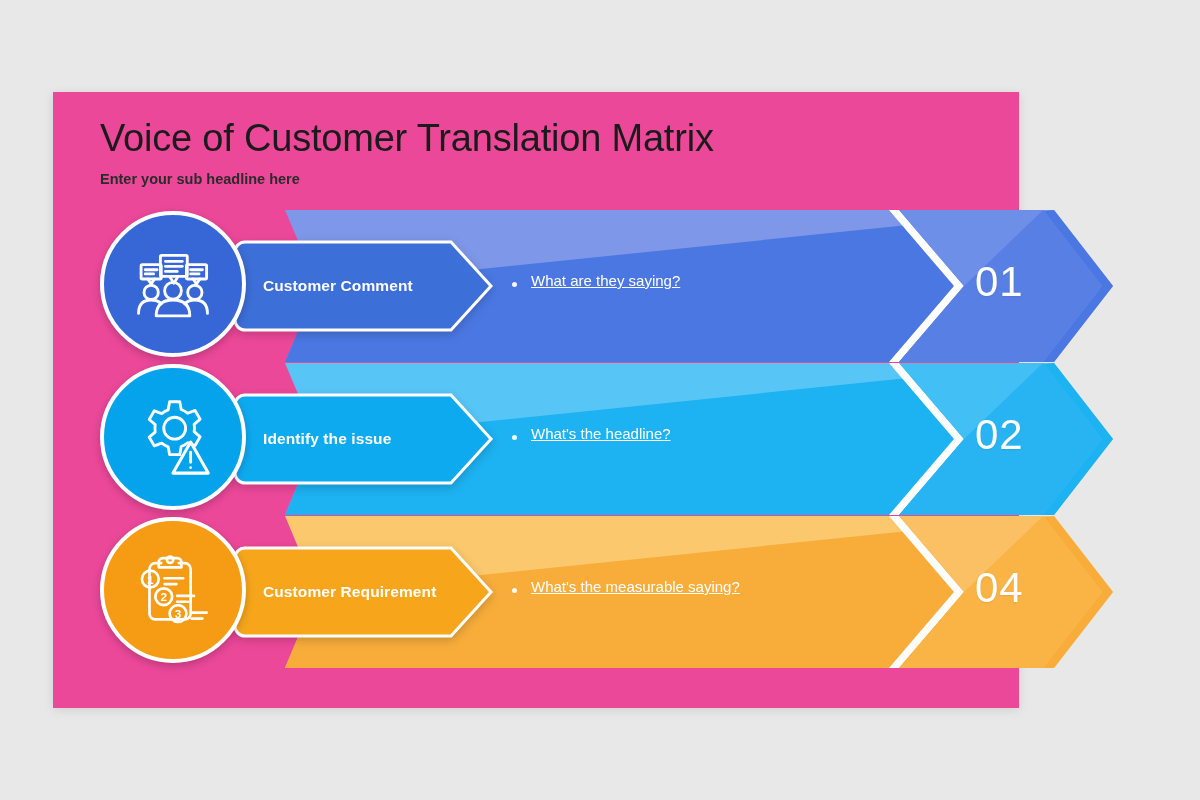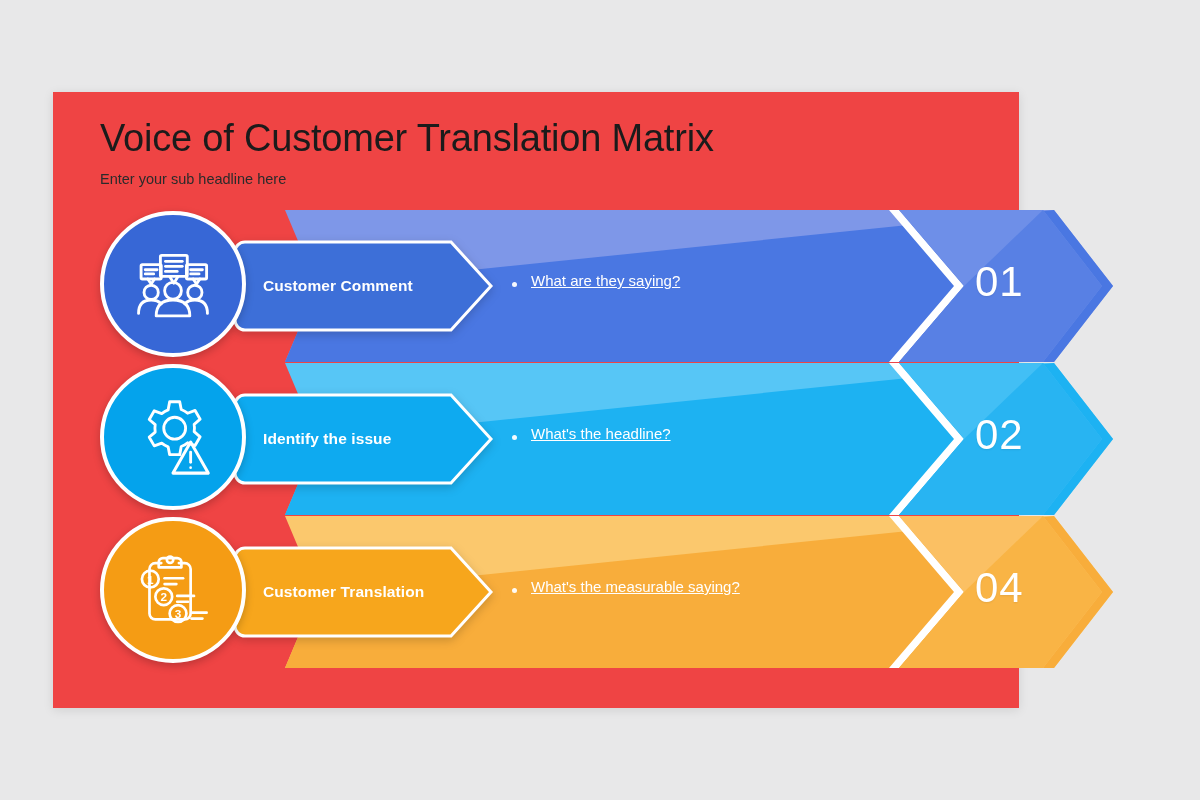--- a/index.html
+++ b/index.html
@@ -9,32 +9,32 @@
     font-family: "Liberation Sans", sans-serif;
     background: #e8e8e9;
     overflow: hidden;
   }
   #stage { position: relative; width: 1200px; height: 800px; }
 
   .slide-card {
     position: absolute;
     left: 53px; top: 92px;
     width: 966px; height: 616px;
-    background: #ef4444;
+    background: #ec4899;
     box-shadow: 0 2px 10px rgba(0,0,0,0.10);
   }
 
   .page-title {
     position: absolute; left: 47px; top: 25px;
     font-size: 38px; font-weight: 400; color: #1b1b1b;
     letter-spacing: -0.2px; white-space: nowrap;
   }
   .page-subtitle {
     position: absolute; left: 47px; top: 79px;
-    font-size: 14.5px; font-weight: 400; color: #2b2b2b;
+    font-size: 14.5px; font-weight: 700; color: #2b2b2b;
     white-space: nowrap;
   }
 
   
   .rows { position: absolute; left: 0; top: 0; width: 1095px; height: 616px; }
   .row { position: absolute; left: 0; width: 1095px; height: 152px; padding-left: 27px; }
   .row-1 { top: 118px; }
   .row-2 { top: 271px; }
   .row-3 { top: 424px; }
 
@@ -207,21 +207,21 @@
             <circle cx="56" cy="78" r="10"></circle>
             <text x="56" y="83.5" font-family="Liberation Sans, sans-serif" font-size="14" font-weight="bold" fill="#ffffff" stroke="none" text-anchor="middle">3</text>
             <line x1="72" y1="77" x2="90" y2="77"></line>
             <line x1="72" y1="84" x2="85" y2="84"></line>
           </svg>
         </div>
 
         <svg class="label-pill" viewBox="0 0 262 92" preserveAspectRatio="none">
           <path stroke="#ffffff" stroke-width="3" d="M12 2 H218 L258 46 L218 90 H12 A10 10 0 0 1 2 80 V12 A10 10 0 0 1 12 2 Z" fill="#f7a61c"></path>
         </svg>
-        <div class="label-text">Customer Translation</div>
+        <div class="label-text">Customer Requirement</div>
 
         <div class="bullet-dot"></div>
         <div class="bullet-text">What's the measurable saying?</div>
         <div class="step-number">04</div>
       </div>
 
     </div>
   </div>
 </div>
 

